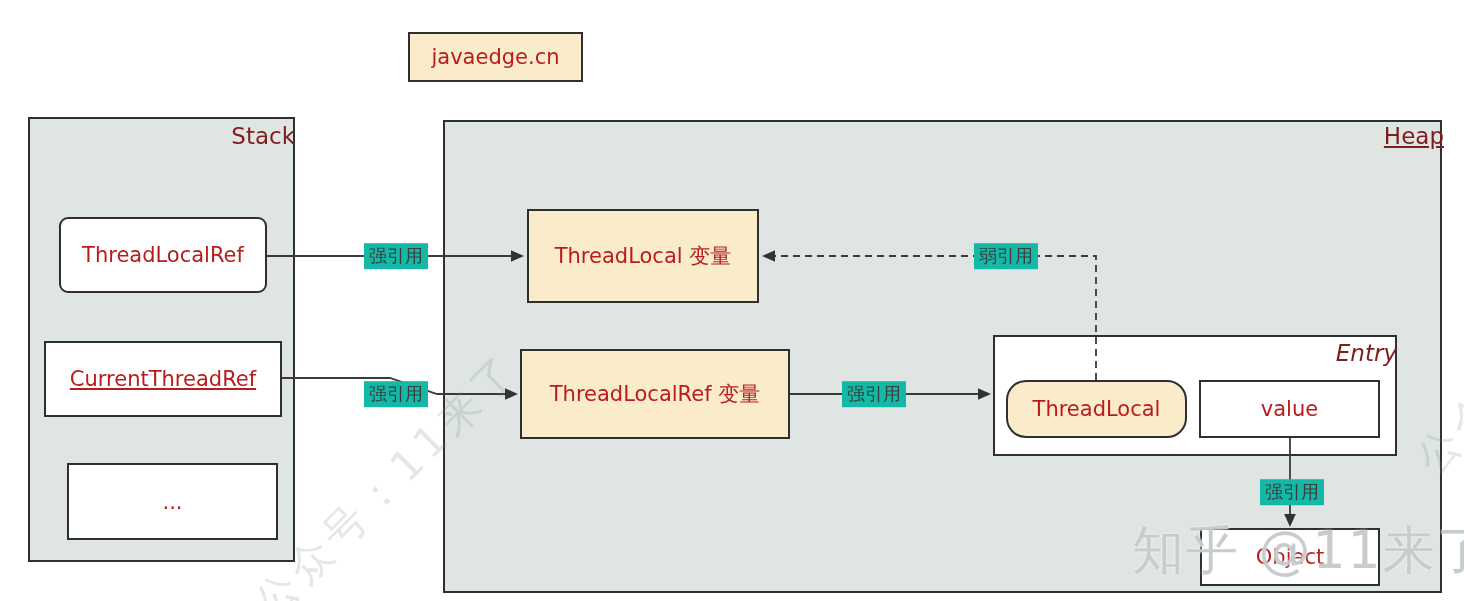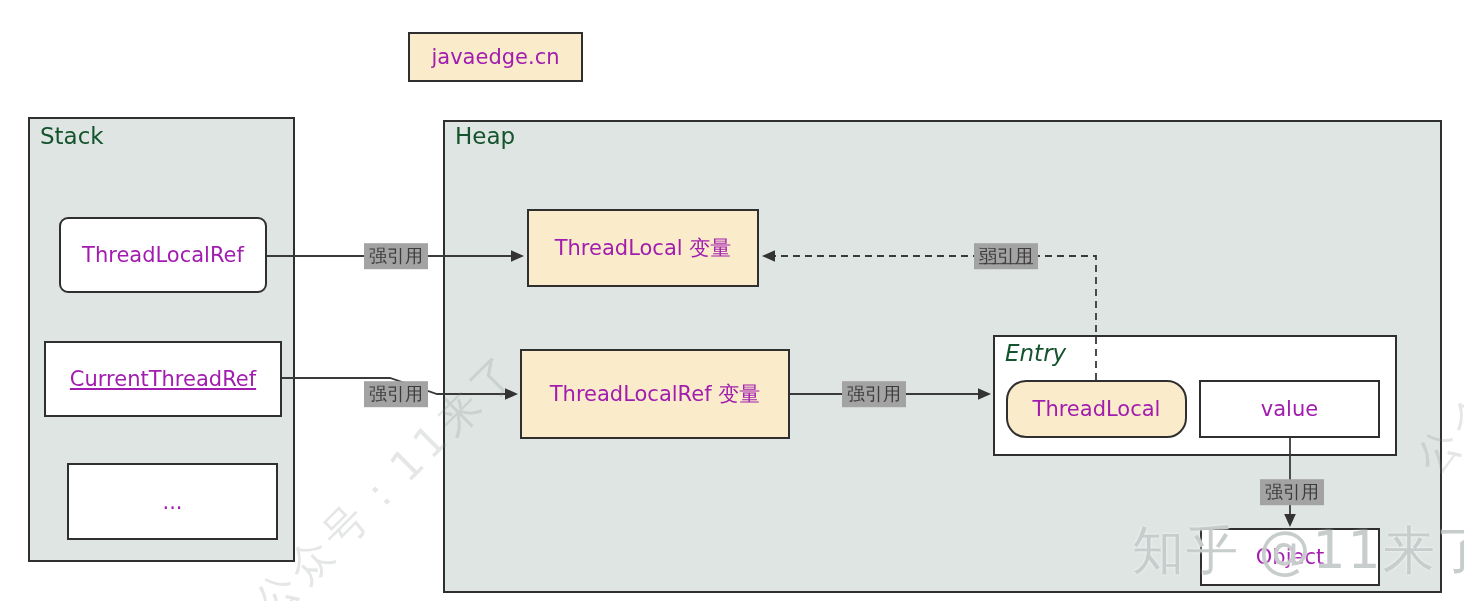--- a/index.html
+++ b/index.html
@@ -1,34 +1,34 @@
 <!DOCTYPE html>
 <html><head>
 <meta charset="utf-8">
 <style>
   html,body{margin:0;padding:0;background:#ffffff;}
   body{font-family:"DejaVu Sans","Liberation Sans",sans-serif;color:#3c3c3c;}
   #page{position:relative;width:1464px;height:601px;overflow:hidden;background:#ffffff;}
 
   .container{position:absolute;background:#dee5e2;border:2px solid #2f2f2f;box-sizing:border-box;}
-  .container-title{position:absolute;left:0;right:0;top:6px;text-align:left;
-      font-size:23px;color:#14532d;margin-left:12px;}
+  .container-title{position:absolute;left:0;right:0;top:6px;text-align:right;
+      font-size:23px;color:#7f1d1d;}
 
   .node{position:absolute;box-sizing:border-box;border:2px solid #2f2f2f;
       display:flex;align-items:center;justify-content:center;
-      font-size:21px;color:#a21caf;text-align:center;white-space:nowrap;}
+      font-size:21px;color:#b91c1c;text-align:center;white-space:nowrap;}
   .node.white{background:#ffffff;}
   .node.tan{background:#faeccb;}
 
   .entry-container{position:absolute;box-sizing:border-box;border:2px solid #2f2f2f;background:#ffffff;}
 
   svg#connectors{position:absolute;left:0;top:0;z-index:3;pointer-events:none;}
 
   .edge-label{position:absolute;z-index:4;transform:translate(-50%,-50%);
-      background:#a3a3a3;padding:2px 5px;font-size:18px;color:#3c3c3c;
+      background:#14b8a6;padding:2px 5px;font-size:18px;color:#3c3c3c;
       line-height:1.2;white-space:nowrap;}
 
   .wm-zhihu{position:absolute;z-index:6;left:1132px;top:516px;
       font-size:52px;letter-spacing:2px;white-space:nowrap;
       color:rgba(196,202,201,0.95);
       text-shadow:0 0 3px rgba(255,255,255,0.8);}
 
   .wm-diagonal{position:absolute;z-index:5;font-size:42px;letter-spacing:6px;
       white-space:nowrap;color:rgba(125,136,134,0.20);
       transform:rotate(-45deg);transform-origin:0 50%;}
@@ -53,23 +53,23 @@
     <span>ThreadLocalRef</span>
   </div>
   <div class="node white z2" style="left:44px;top:341px;width:238px;height:76px;text-decoration:underline;">
     <span>CurrentThreadRef</span>
   </div>
   <div class="node white z2" style="left:67px;top:463px;width:211px;height:77px;">
     <span>...</span>
   </div>
 
   <div class="container" style="left:443px;top:120px;width:999px;height:473px;"></div>
-  <div class="container-title" style="left:443px;width:1001px;top:123px;">Heap</div>
+  <div class="container-title" style="left:443px;width:1001px;top:123px;text-decoration:underline;">Heap</div>
 
-  <div class="node tan z2" style="left:527px;top:209px;width:232px;height:78px;">
+  <div class="node tan z2" style="left:527px;top:209px;width:232px;height:94px;">
     <span>ThreadLocal 变量</span>
   </div>
   <div class="node tan z2" style="left:520px;top:349px;width:270px;height:90px;">
     <span>ThreadLocalRef 变量</span>
   </div>
 
   <div class="entry-container z2" style="left:993px;top:335px;width:404px;height:121px;"></div>
   <div class="container-title" style="left:993px;width:404px;top:340px;z-index:2;font-style:italic;">Entry</div>
   <div class="node tan" style="left:1006px;top:380px;width:181px;height:58px;z-index:4;border-radius:20px;">
     <span>ThreadLocal</span>
@@ -100,20 +100,20 @@
       <polygon points="518,394 505,388.2 505,399.8"></polygon>
       <polygon points="991,394 978,388.2 978,399.8"></polygon>
       <polygon points="762,256 775,250.2 775,261.8"></polygon>
       <polygon points="1290,527 1284.2,514 1295.8,514"></polygon>
     </g>
   </svg>
 
   <div class="edge-label" style="left:396px;top:256px;">强引用</div>
   <div class="edge-label" style="left:396px;top:394px;">强引用</div>
   <div class="edge-label" style="left:874px;top:394px;">强引用</div>
-  <div class="edge-label" style="left:1006px;top:256px;text-decoration:underline;">弱引用</div>
+  <div class="edge-label" style="left:1006px;top:256px;">弱引用</div>
   <div class="edge-label" style="left:1292px;top:492px;">强引用</div>
 
   <div class="wm-diagonal one">公众号：11来了</div>
   <div class="wm-diagonal two">公众号：11来了</div>
   <div class="wm-zhihu">知乎 @11来了</div>
 
 </div>
 
 </body></html>

